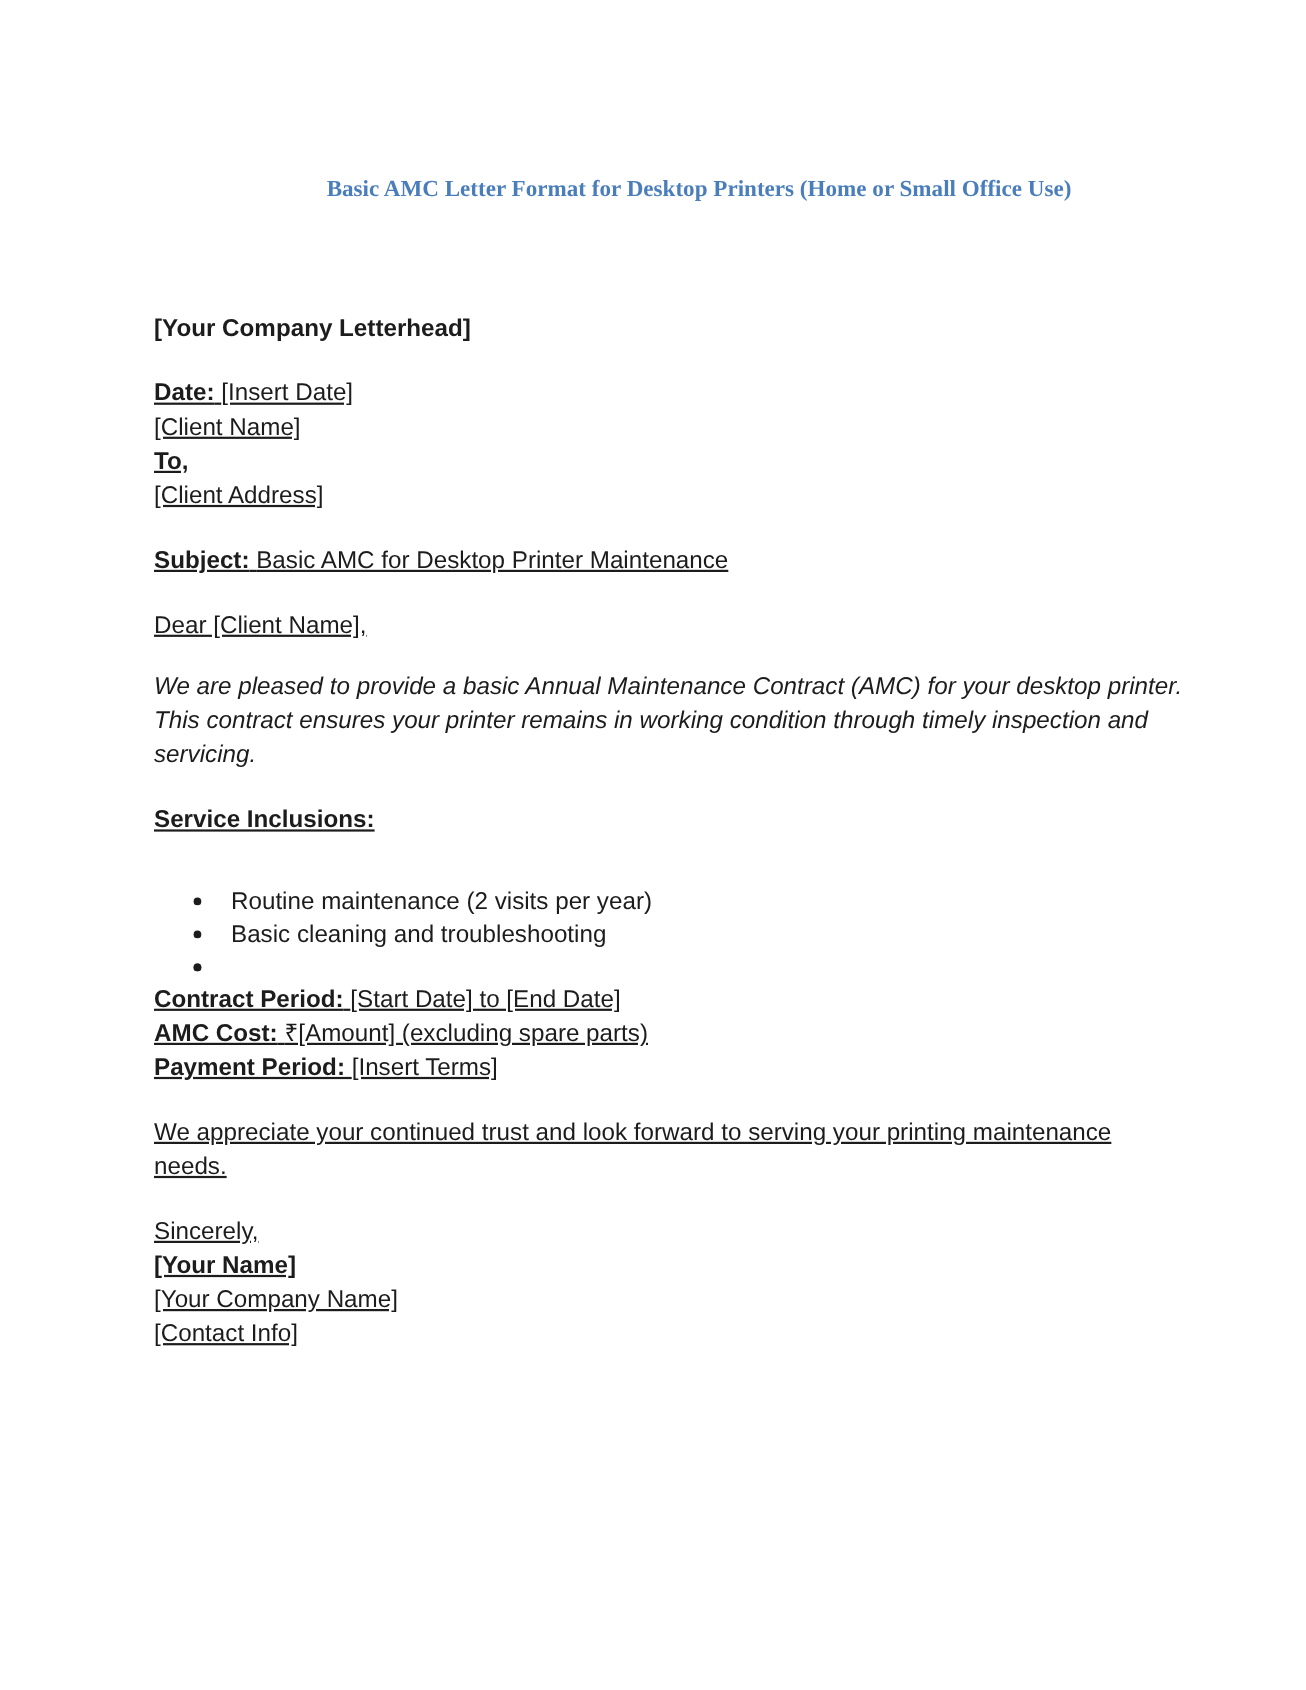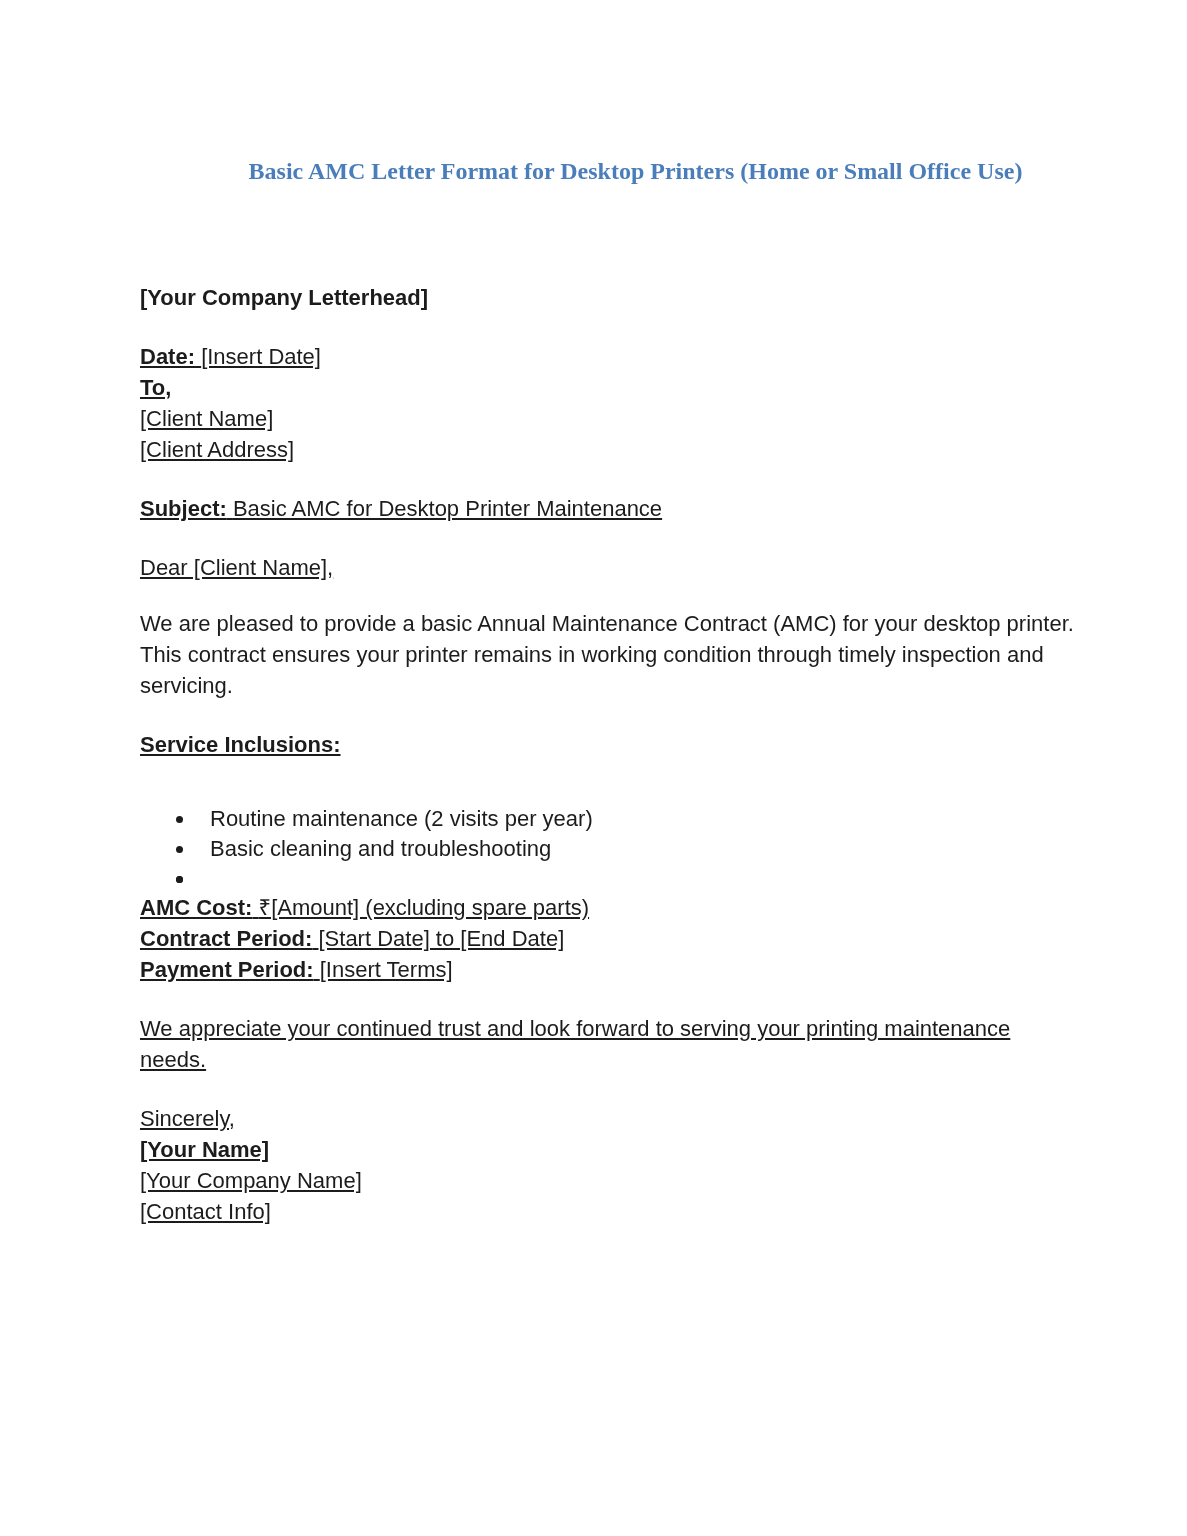--- a/index.html
+++ b/index.html
@@ -12,32 +12,32 @@
     font-family: "Liberation Sans", sans-serif;
     font-size: 22px;
     line-height: 31px;
     color: #1c1c1c;
     padding: 152px 112px 60px 140px;
     overflow: hidden;
   }
   .doc-title {
     font-family: "Liberation Serif", serif;
     font-weight: bold;
-    font-size: 24px;
+    font-size: 21px;
     line-height: 38px;
     text-align: center;
     margin-left: -28px; 
     margin-right: -84px;
   }
   .letterhead {
     font-weight: bold;
     margin-top: 92px;
   }
   .block { margin-top: 28px; text-decoration: underline; }
-  .block-sm { margin-top: 25px; }
+  .block-sm { margin-top: 25px; font-style: italic; }
   .bold { font-weight: bold; }
   .para { max-width: 945px; }
   ul.inclusions {
     margin-top: 44px;
     list-style: none;
   }
   ul.inclusions li {
     position: relative;
     padding-left: 70px;
     line-height: 30px;
@@ -57,22 +57,22 @@
 <body>
 
 <div class="page">
 
   <div class="doc-title" style="color:#4a7ebb;">Basic AMC Letter Format for Desktop Printers (Home or Small Office Use)</div>
 
   <div class="letterhead">[Your Company Letterhead]</div>
 
   <div class="block">
     <span class="line"><span class="bold">Date:</span> <span>[Insert Date]</span></span>
+    <span class="line">[Client Name]</span>
     <span class="line bold">To,</span>
-    <span class="line">[Client Name]</span>
     <span class="line">[Client Address]</span>
   </div>
 
   <div class="block">
     <span class="bold">Subject:</span>
     <span>Basic AMC for Desktop Printer Maintenance</span>
   </div>
 
   <div class="block">Dear [Client Name],</div>
 
@@ -81,22 +81,22 @@
   <div class="block bold">Service Inclusions:</div>
 
   <ul class="inclusions">
     <li><span class="bullet-dot"></span><span>Routine maintenance (2 visits per year)</span></li>
     <li><span class="bullet-dot"></span><span>Basic cleaning and troubleshooting</span></li>
     <li><span class="bullet-dot"></span></li>
     <li><span class="bullet-dot"></span></li>
   </ul>
 
   <div class="block">
+    <span class="line"><span class="bold">Contract Period:</span> <span>[Start Date] to [End Date]</span></span>
     <span class="line"><span class="bold">AMC Cost:</span> <span>₹[Amount] (excluding spare parts)</span></span>
-    <span class="line"><span class="bold">Contract Period:</span> <span>[Start Date] to [End Date]</span></span>
     <span class="line"><span class="bold">Payment Period:</span> <span>[Insert Terms]</span></span>
   </div>
 
   <div class="block para">We appreciate your continued trust and look forward to serving your printing maintenance needs.</div>
 
   <div class="block">
     <span class="line">Sincerely,</span>
     <span class="line bold">[Your Name]</span>
     <span class="line">[Your Company Name]</span>
     <span class="line">[Contact Info]</span>

